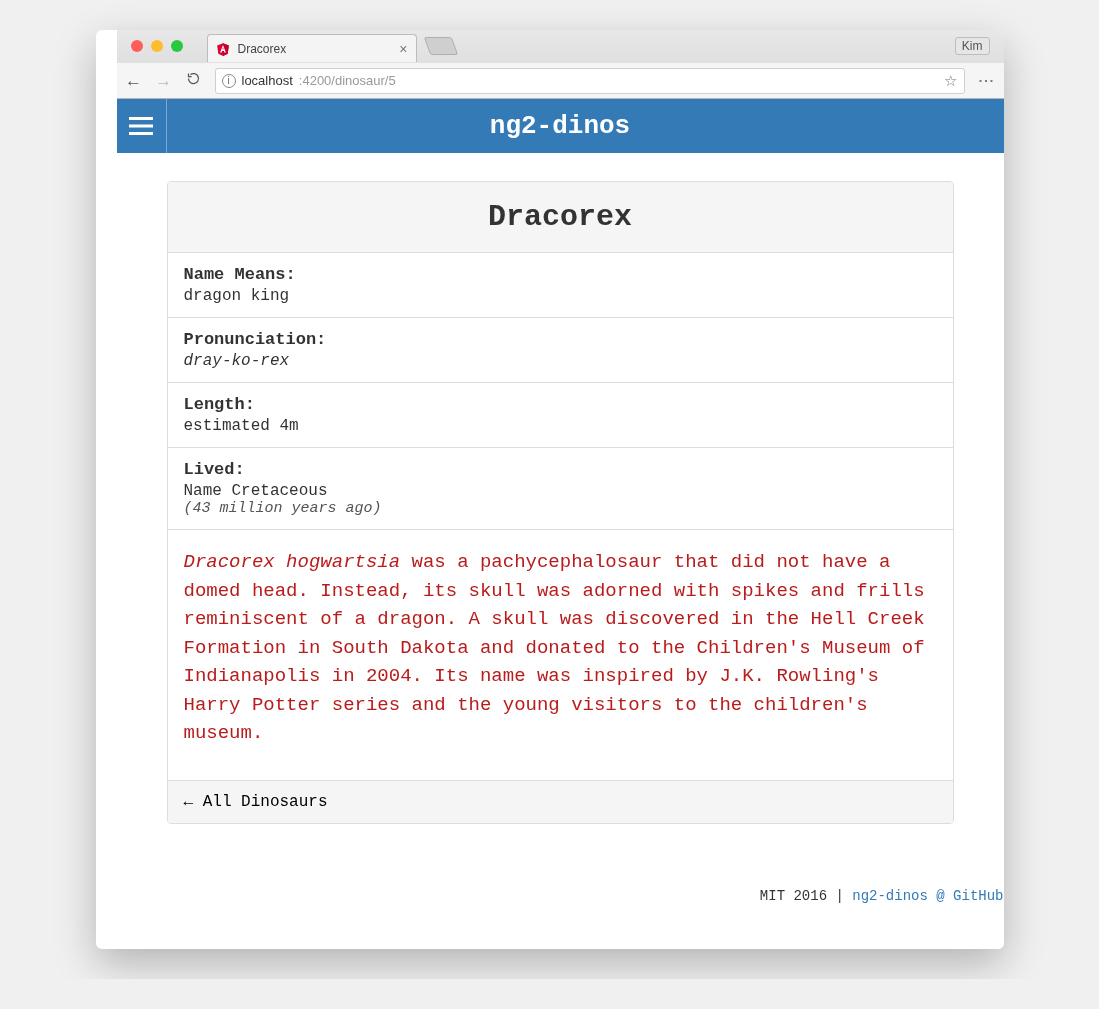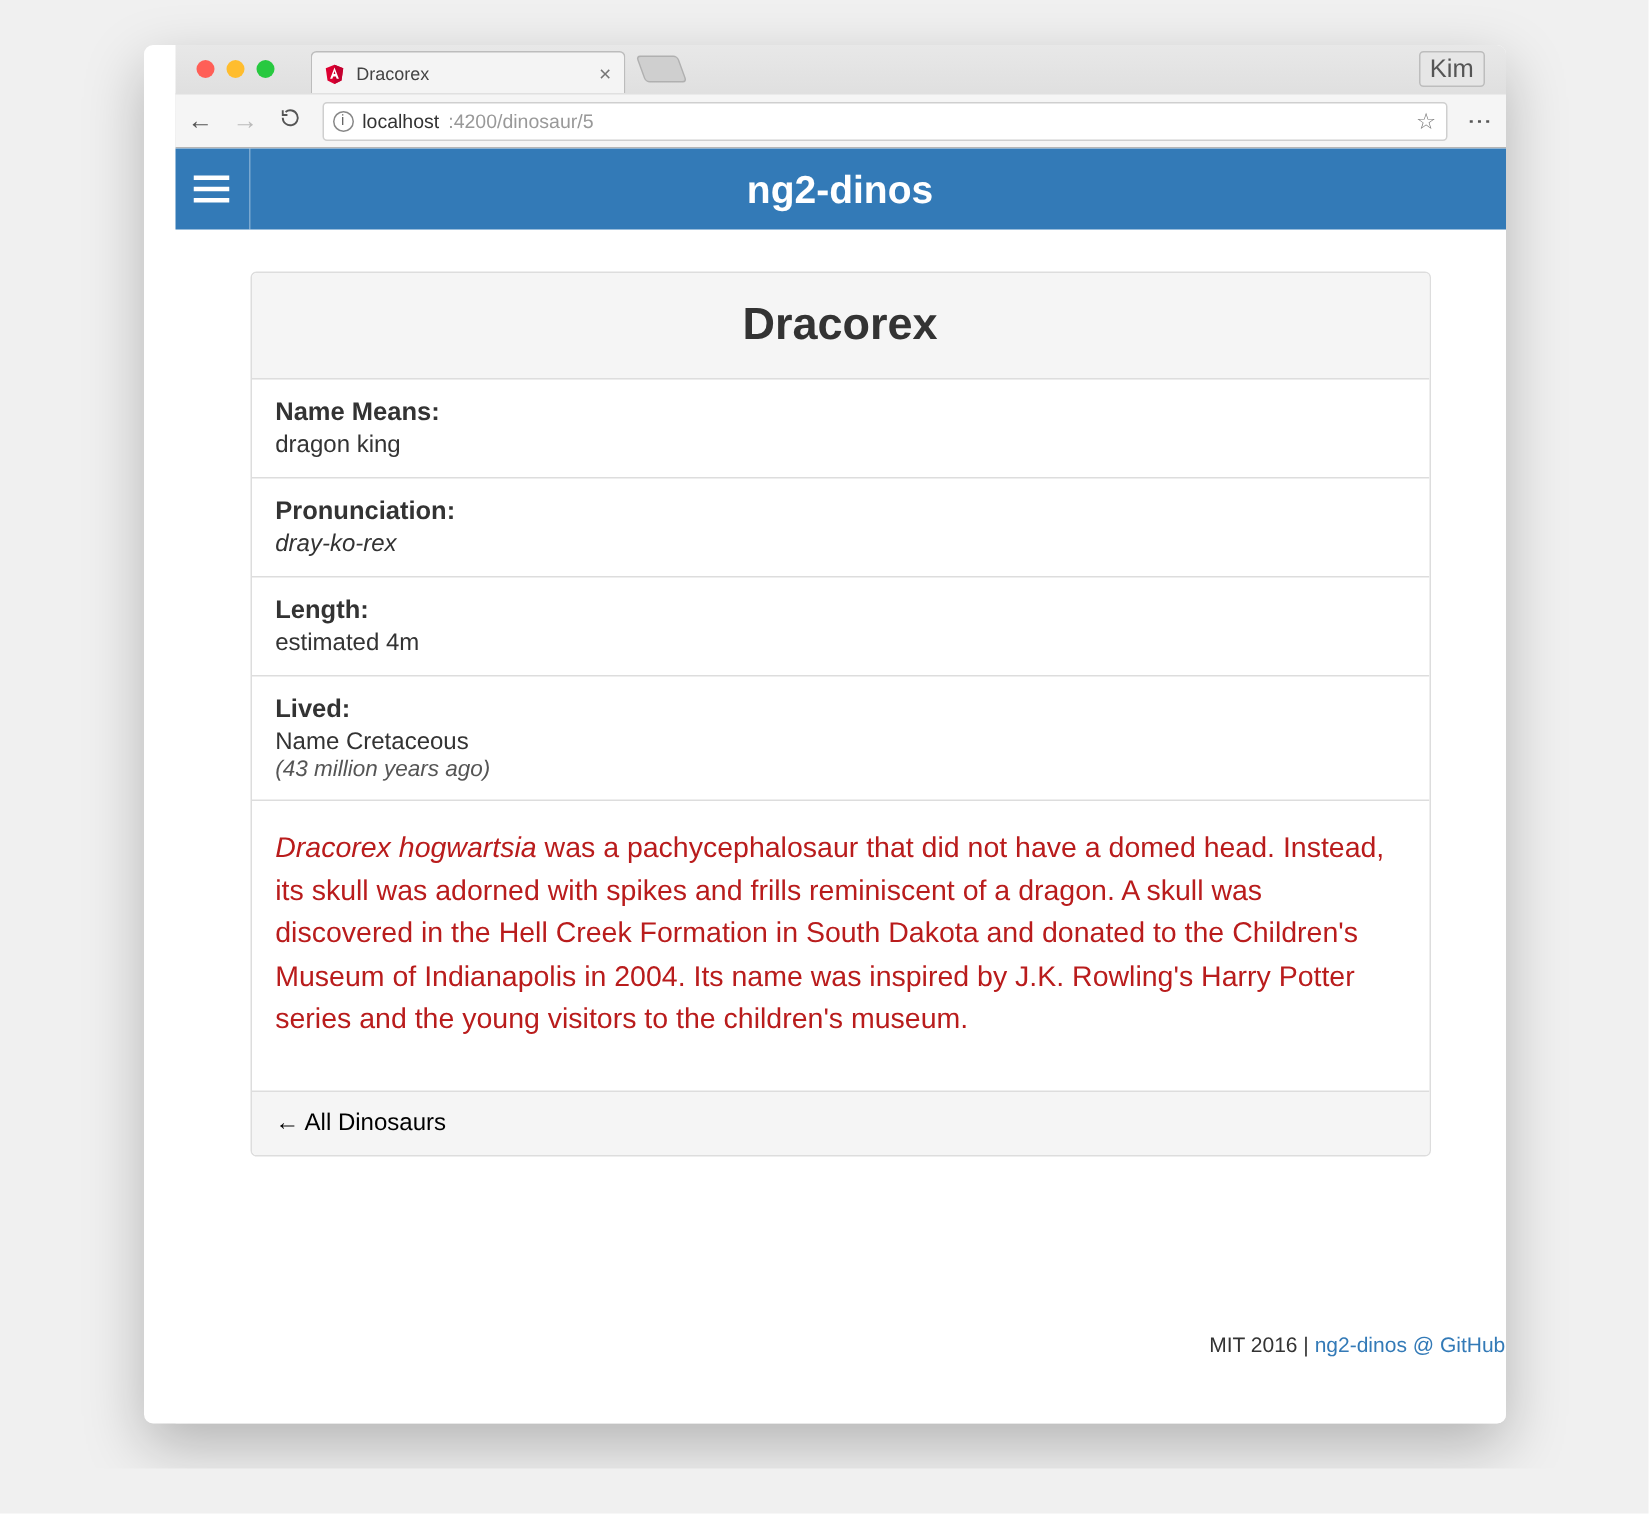--- a/index.html
+++ b/index.html
@@ -84,21 +84,21 @@
       margin-left: 10px;
       background: #cfcfcf;
       border: 1px solid #b0b0b0;
       border-radius: 3px;
       transform: skewX(20deg);
       align-self: center;
     }
     .profile-badge {
       margin-left: auto;
       margin-right: 6px;
-      font-size: 17px;
+      font-size: 12px;
       color: #555;
       border: 1px solid #bdbdbd;
       background: #e6e6e6;
       padding: 1px 6px;
       border-radius: 3px;
     }
     .toolbar {
       display: flex;
       align-items: center;
       height: 36px;
@@ -153,20 +153,21 @@
       font-size: 15px;
     }
     .menu-dots {
       color: #555;
       font-size: 16px;
       writing-mode: vertical-rl;
       cursor: pointer;
     }
     .app-content {
       background: #fff;
+      font-family: Liberation Mono, monospace;
     }
     .app-header {
       background: #337ab7;
       color: #fff;
       display: flex;
       align-items: stretch;
       height: 54px;
     }
     .hamburger {
       width: 50px;

